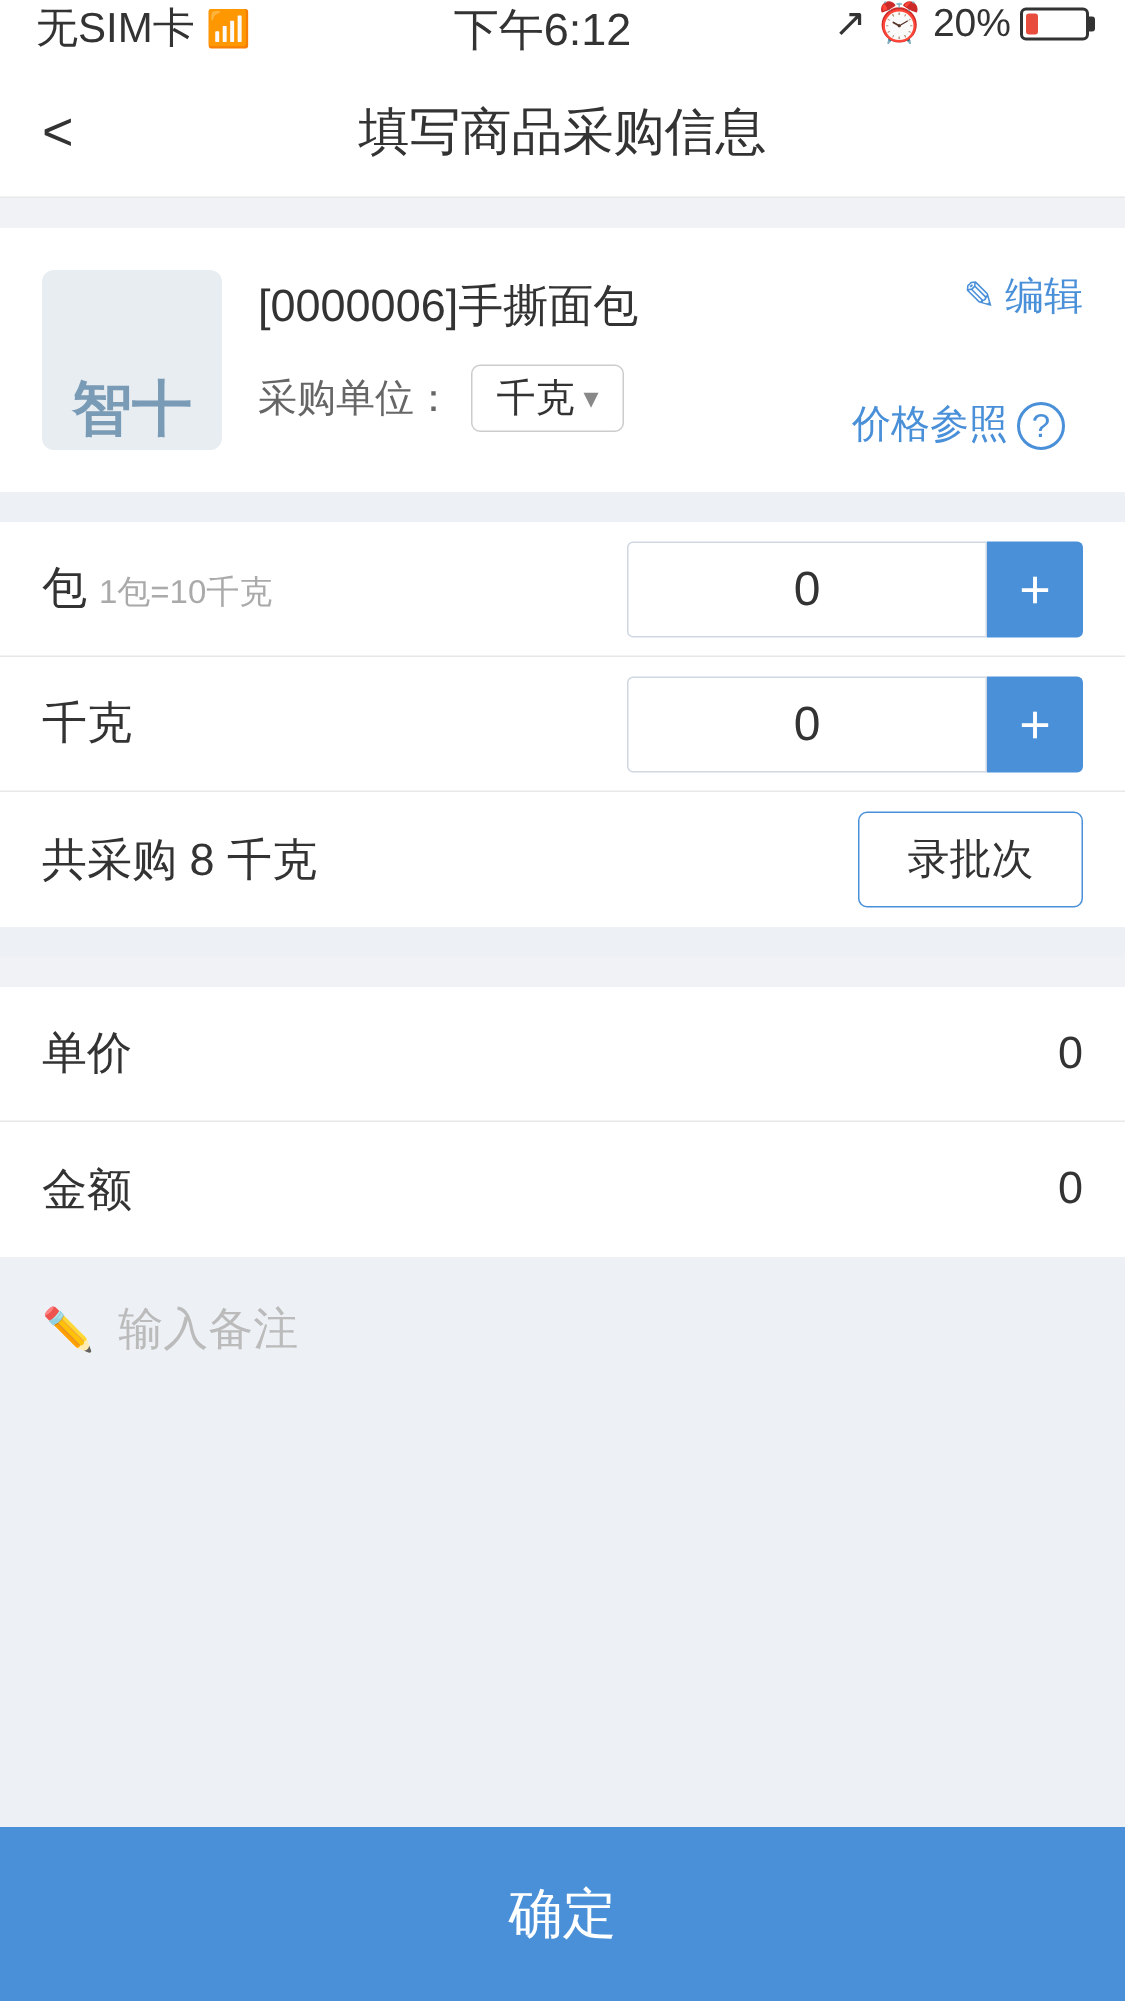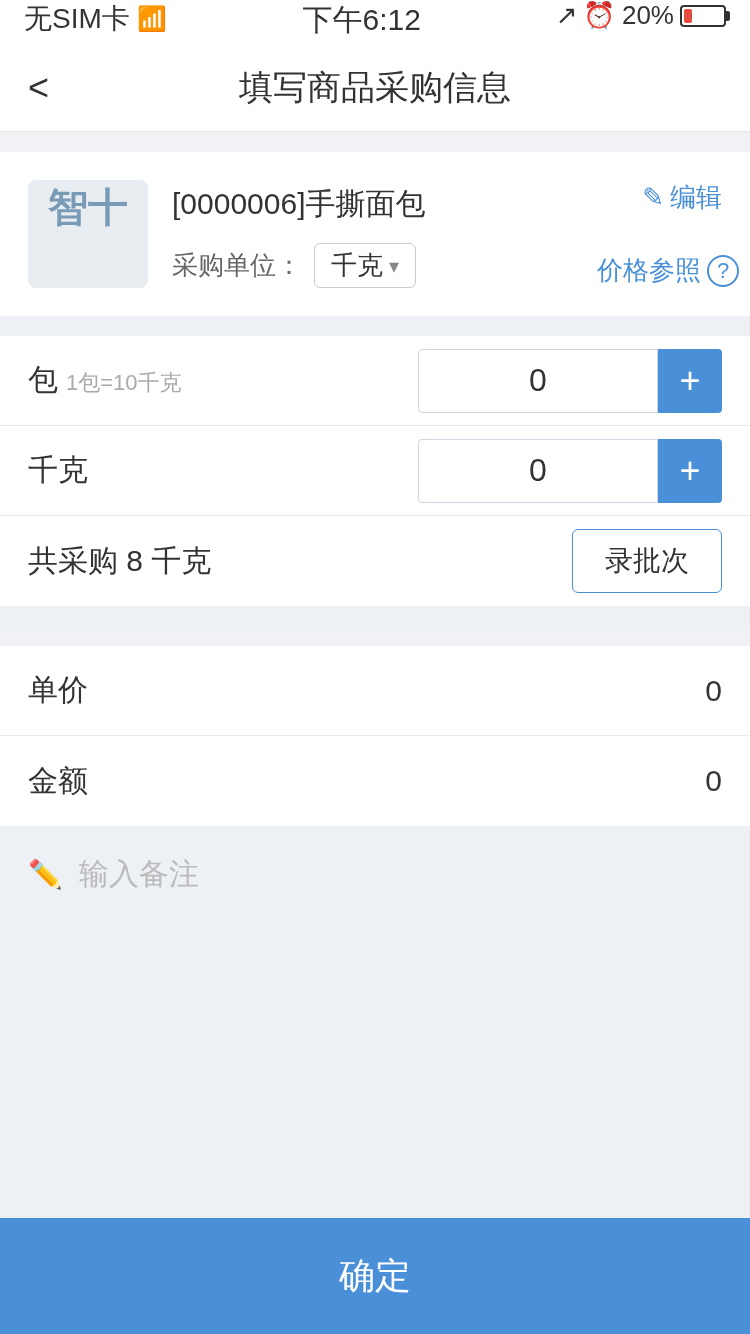--- a/index.html
+++ b/index.html
@@ -84,25 +84,25 @@
       background: #fff;
       margin-top: 20px;
       padding: 28px 28px;
       display: flex;
       align-items: flex-start;
       gap: 24px;
       position: relative;
     }
     .product-img {
       width: 120px;
-      height: 108px;
+      height: 120px;
       background: #e8edf2;
       border-radius: 8px;
       display: flex;
-      align-items: flex-start;
+      align-items: flex-end;
       justify-content: center;
       flex-shrink: 0;
       color: #7a9bb5;
       font-size: 40px;
       font-weight: bold;
     }
     .product-info { flex: 1; }
     .product-name {
       font-size: 30px;
       color: #333;
@@ -134,26 +134,26 @@
       right: 28px;
       top: 28px;
       color: #4a90d9;
       font-size: 26px;
       display: flex;
       align-items: center;
       gap: 6px;
     }
     .price-ref {
       position: absolute;
-      right: 11px;
+      right: 40px;
       bottom: 28px;
       color: #4a90d9;
       font-size: 26px;
       display: flex;
-      align-items: center;
+      align-items: flex-end;
       gap: 6px;
     }
 
     
     .section-divider {
       width: 100%;
       height: 20px;
       background: #edf0f5;
     }
 

